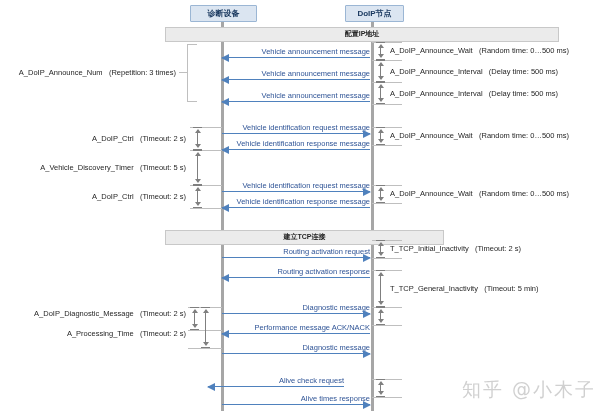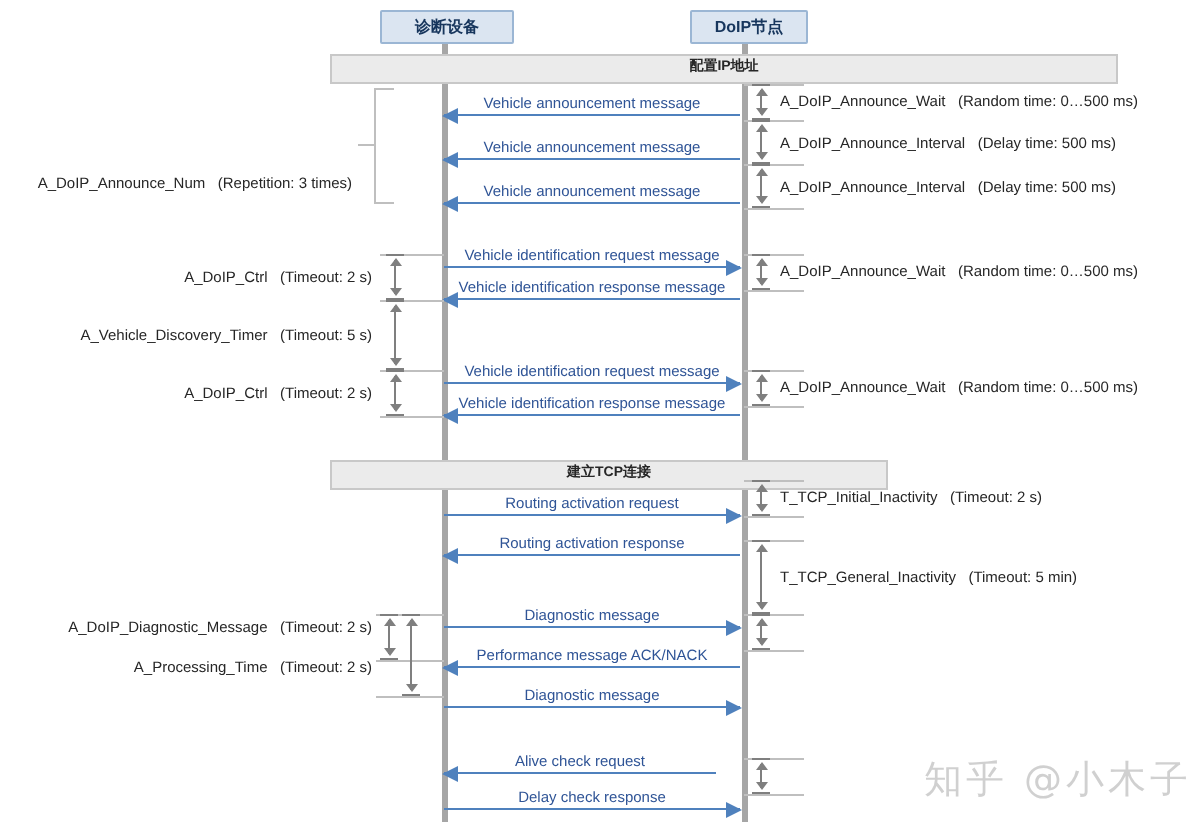--- a/index.html
+++ b/index.html
@@ -58,21 +58,21 @@
   .msg{position:absolute;height:14px;}
   .msg .line{
     position:absolute;
     left:0;right:0;bottom:0;
     height:1px;
     background:#4f81bd;
   }
   .msg .caption{
     position:absolute;
     left:0;right:0;bottom:1px;
-    text-align:center;
+    text-align:right;
     font-size:7.5px;
     color:#2f5496;
     white-space:nowrap;
     line-height:11px;
   }
   .msg .head{
     position:absolute;
     bottom:-3.5px;
     width:0;height:0;
     border-top:4px solid transparent;
@@ -216,35 +216,35 @@
     <div class="caption">Performance message ACK/NACK</div>
     <div class="line"></div>
     <div class="head"></div>
   </div>
   <div class="msg to-right" style="left:222px;top:340px;width:148px;">
     <div class="caption">Diagnostic message</div>
     <div class="line"></div>
     <div class="head"></div>
   </div>
 
-  <div class="msg to-left" style="left:222px;top:373px;width:136px;">
+  <div class="msg to-left" style="left:208px;top:373px;width:136px;">
     <div class="caption">Alive check request</div>
     <div class="line"></div>
     <div class="head"></div>
   </div>
   <div class="msg to-right" style="left:222px;top:391px;width:148px;">
-    <div class="caption">Delay check response</div>
+    <div class="caption">Alive times response</div>
     <div class="line"></div>
     <div class="head"></div>
   </div>
 
   <div class="bracket" style="left:187px;top:44px;height:56px;"></div>
   <div class="bracket-tail" style="left:179px;top:72px;"></div>
 
-  <div class="left-label" style="left:8px;top:68px;width:168px;margin-top:19px;">
+  <div class="left-label" style="left:8px;top:68px;width:168px;">
     <span class="tname">A_DoIP_Announce_Num</span>
     &nbsp;&nbsp;<span>(Repetition: 3 times)</span>
   </div>
 
   <div class="left-label" style="left:8px;top:134px;width:178px;">
     <span class="tname">A_DoIP_Ctrl</span>
     &nbsp;&nbsp;<span>(Timeout: 2 s)</span>
   </div>
 
   <div class="left-label" style="left:8px;top:163px;width:178px;">

